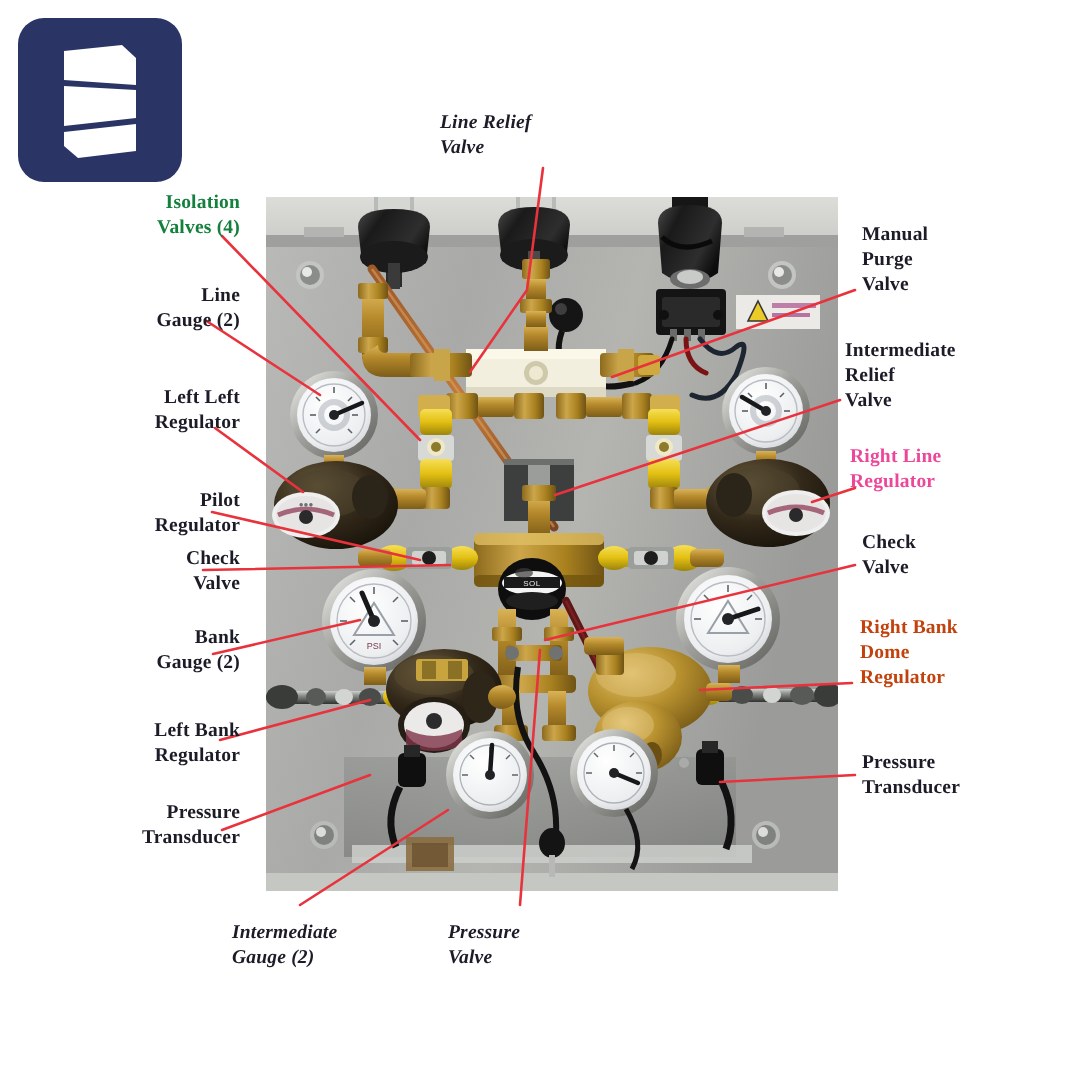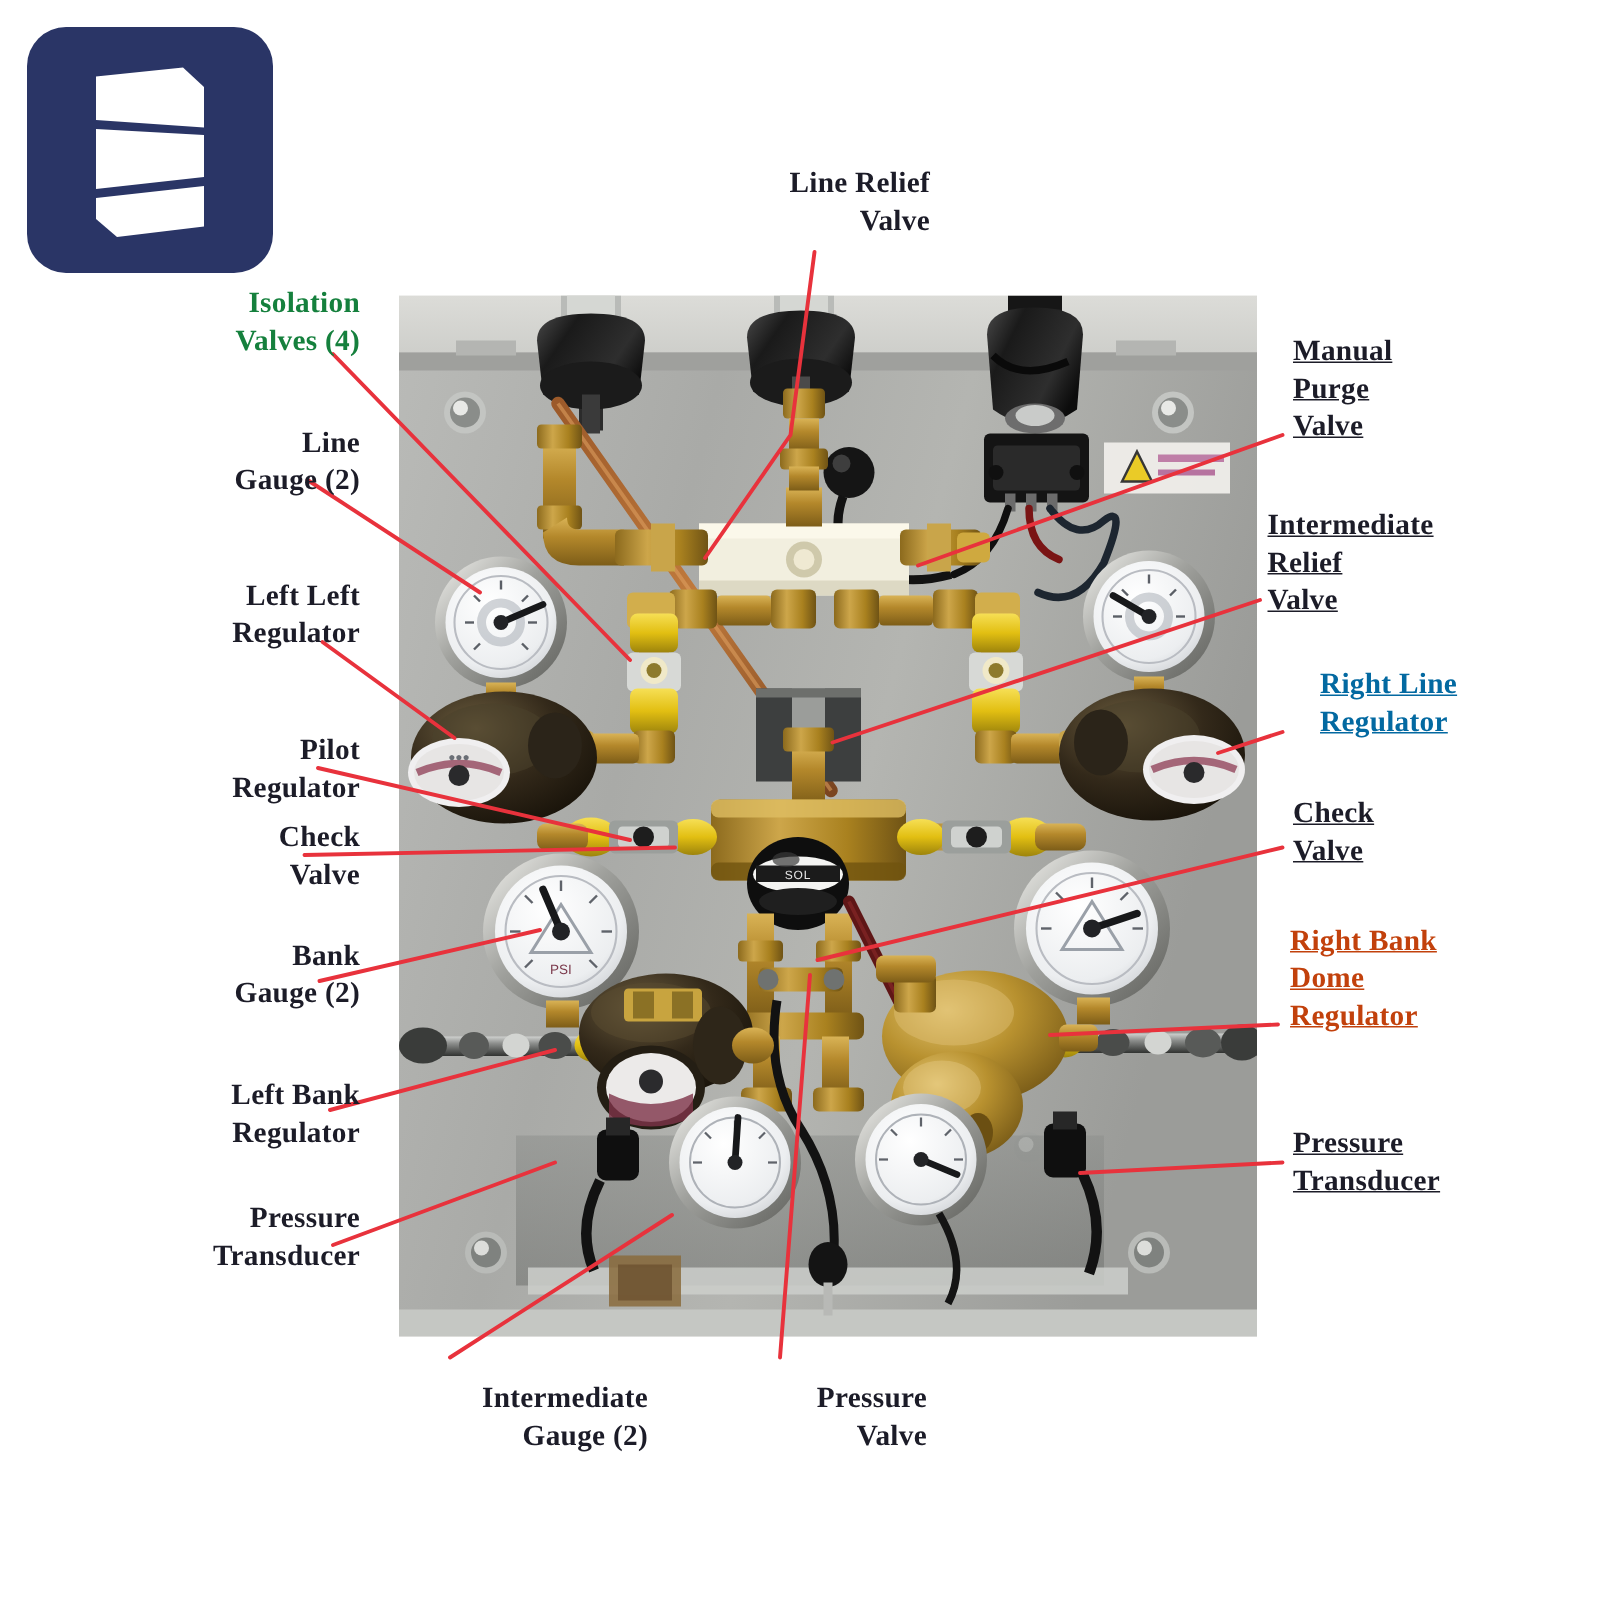--- a/index.html
+++ b/index.html
@@ -33,22 +33,22 @@
     font-family:"Liberation Serif", serif;
     font-weight:bold;
     font-size:19.5px;
     line-height:25px;
     color:#1c1c28;
     letter-spacing:.2px;
     white-space:pre-line;
     text-rendering:geometricPrecision;
   }
   .lbl.r{text-align:right;}
-  .lbl.l{text-align:left;text-decoration:underline;}
-  .lbl.c{text-align:right;}
+  .lbl.l{text-align:left;}
+  .lbl.c{text-align:left;font-style:italic;}
 </style>
 </head>
 <body>
 
 <div id="stage">
 
   <div id="logo">
     <svg viewBox="0 0 164 164" xmlns="http://www.w3.org/2000/svg">
       <rect x="0" y="0" width="164" height="164" rx="26" ry="26" fill="#2a3566"></rect>
       <g fill="#ffffff">
@@ -592,21 +592,21 @@
       <div class="lbl r" style="left: 75px; top: 718px; width: 165px; color: rgb(28, 28, 40);">Left Bank
 Regulator</div>
       <div class="lbl r" style="left: 75px; top: 800px; width: 165px; color: rgb(28, 28, 40);">Pressure
 Transducer</div>
       <div class="lbl l" style="left: 862px; top: 222px; width: 190px; color: rgb(28, 28, 40);">Manual
 Purge
 Valve</div>
       <div class="lbl l" style="left: 845px; top: 338px; width: 210px; color: rgb(28, 28, 40);">Intermediate
 Relief
 Valve</div>
-      <div class="lbl l" style="left: 880px; top: 444px; width: 190px; color: #0369a1;">Right Line
+      <div class="lbl l" style="left: 850px; top: 444px; width: 190px; color: #ec4899;">Right Line
 Regulator</div>
       <div class="lbl l" style="left: 862px; top: 530px; width: 190px; color: rgb(28, 28, 40);">Check
 Valve</div>
       <div class="lbl l" style="left: 860px; top: 615px; width: 200px; color: #c2410c;">Right Bank
 Dome
 Regulator</div>
       <div class="lbl l" style="left: 862px; top: 750px; width: 190px; color: rgb(28, 28, 40);">Pressure
 Transducer</div>
       <div class="lbl c" style="left: 232px; top: 920px; width: 200px; color: rgb(28, 28, 40);">Intermediate
 Gauge (2)</div>

